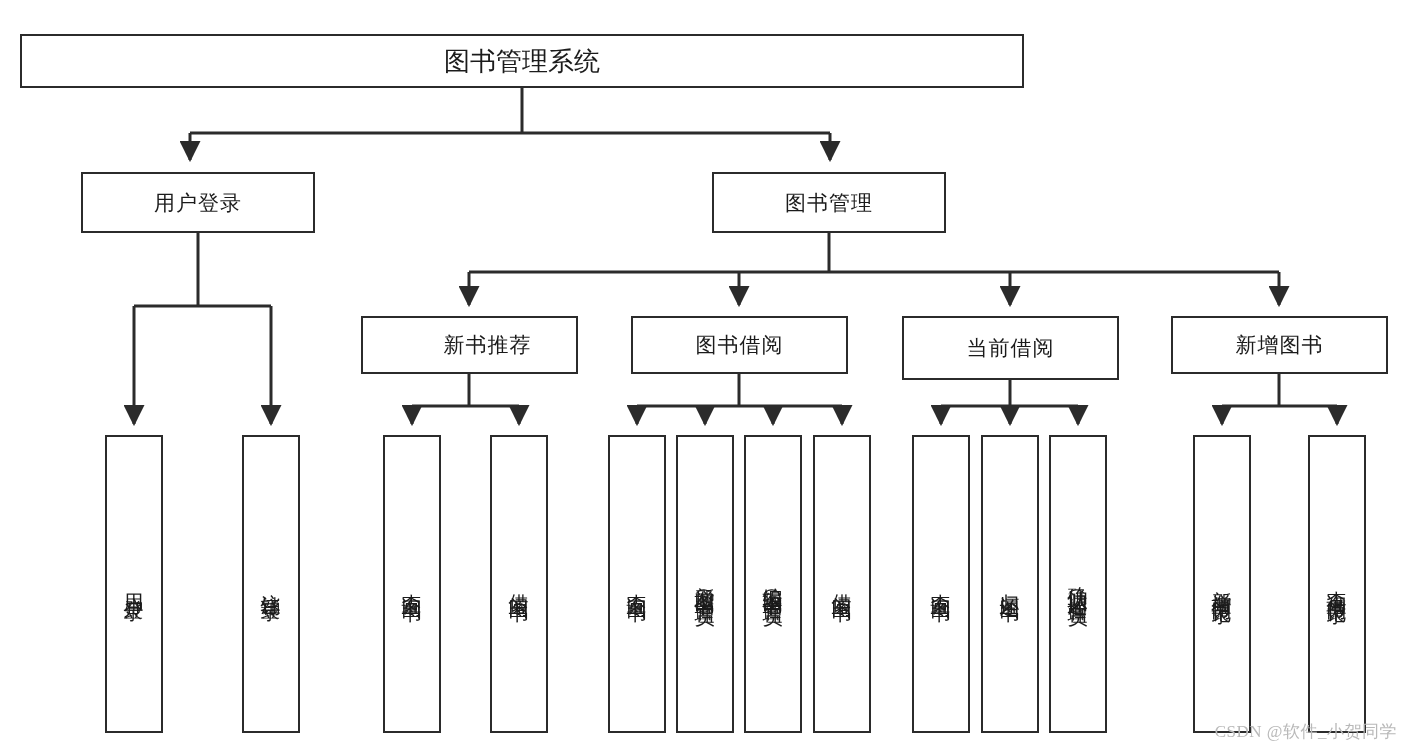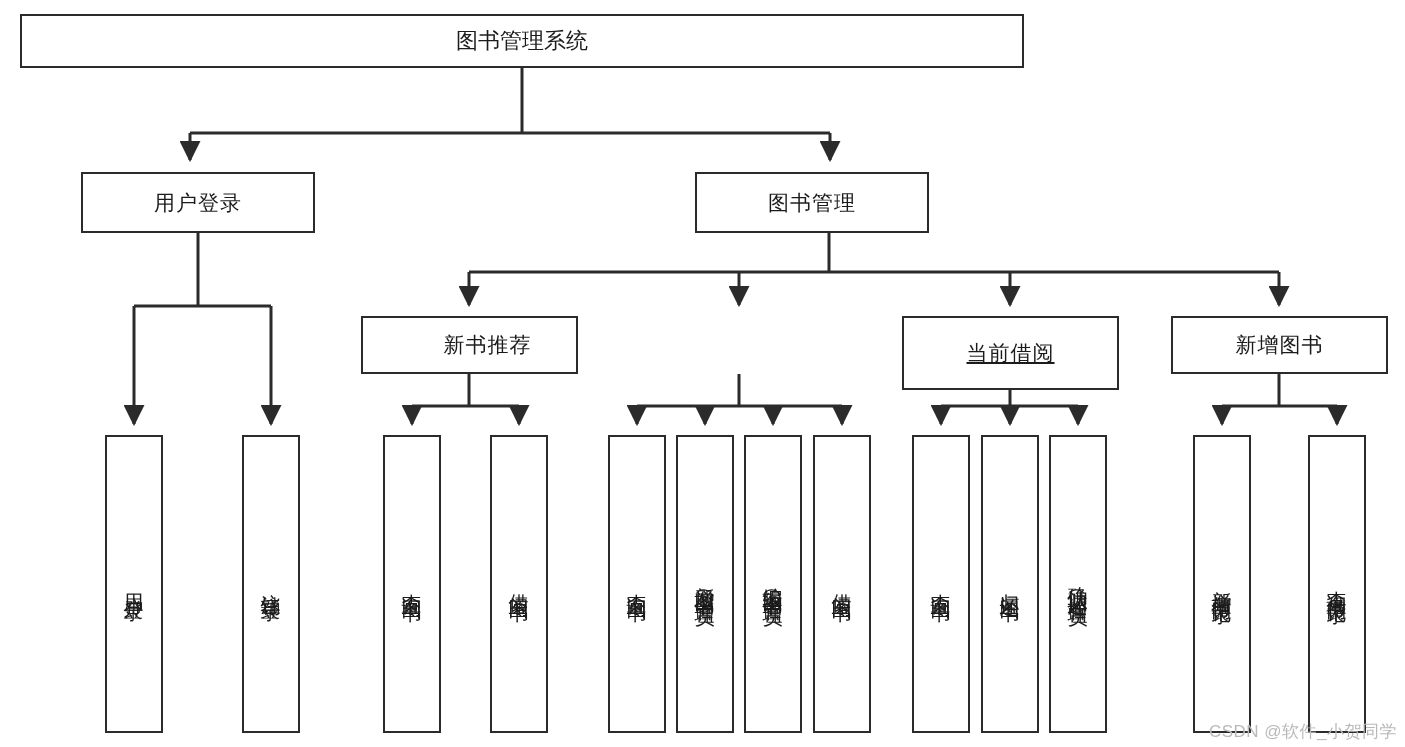--- a/index.html
+++ b/index.html
@@ -31,21 +31,22 @@
     display: flex;
     align-items: center;
     justify-content: center;
     color: #1b1b1b;
   }
   .node.horiz {
     font-size: 21px;
     letter-spacing: 1px;
   }
   .node.root {
-    font-size: 22px;
+    font-size: 26px;
+    margin-top: 20px;
   }
   .node.leaf {
     font-size: 20px;
     align-items: center;
     justify-content: center;
   }
   .node.leaf .vtext {
     writing-mode: vertical-rl;
     text-orientation: upright;
     letter-spacing: 3px;
@@ -54,20 +55,21 @@
     display: block;
   }
   .watermark {
     position: absolute;
     right: 8px;
     bottom: 4px;
     font-size: 17px;
     color: #b9b9b9;
     letter-spacing: 0.5px;
     white-space: nowrap;
+    font-family: Liberation Serif, serif;
   }
 </style>
 </head>
 <body>
 
 <div id="canvas">
 
   <svg id="edges" viewBox="0 0 1405 747" xmlns="http://www.w3.org/2000/svg">
     <defs>
       <marker id="arrow" viewBox="0 0 10 10" refX="9" refY="5" markerWidth="7" markerHeight="7" orient="auto-start-reverse">
@@ -118,28 +120,31 @@
     </g>
   </svg>
 
   <div class="node root" style="left:20px; top:14px; width:1004px; height:54px;">
     <span>图书管理系统</span>
   </div>
 
   <div class="node horiz" style="left:81px; top:172px; width:234px; height:61px;">
     <span>用户登录</span>
   </div>
-  <div class="node horiz" style="left:695px; top:172px; width:234px; height:61px;">
+  <div class="node horiz" style="left:712px; top:172px; width:234px; height:61px;">
     <span>图书管理</span>
   </div>
 
   <div class="node horiz" style="left:361px; top:316px; width:217px; height:58px;padding-left:36px;">
     <span>新书推荐</span>
   </div>
-  <div class="node horiz" style="left:902px; top:316px; width:217px; height:74px;text-decoration:underline;">
+  <div class="node horiz" style="left:631px; top:316px; width:217px; height:58px;">
+    <span>图书借阅</span>
+  </div>
+  <div class="node horiz" style="left:902px; top:316px; width:217px; height:64px;">
     <span>当前借阅</span>
   </div>
   <div class="node horiz" style="left:1171px; top:316px; width:217px; height:58px;">
     <span>新增图书</span>
   </div>
 
   <div class="node leaf" style="left:105px; top:435px; width:58px; height:298px;">
     <span class="vtext">用户登录</span>
   </div>
   <div class="node leaf" style="left:242px; top:435px; width:58px; height:298px;">

